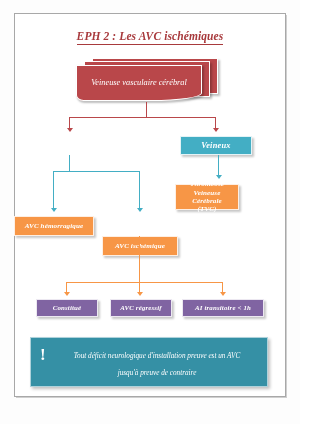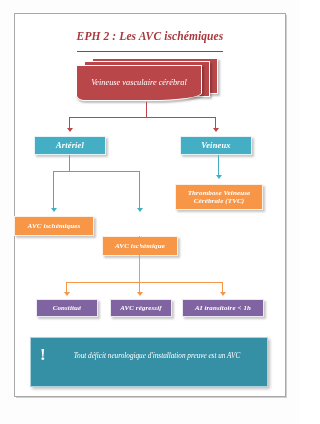--- a/index.html
+++ b/index.html
@@ -52,21 +52,21 @@
     width: 300px;
     text-align: center;
     font-style: italic;
     font-weight: bold;
     font-size: 11.5px;
     color: #a83a3d;
     letter-spacing: 0.1px;
   }
   #doc-title span {
     border-bottom: 1.2px solid #a83a3d;
-    padding-bottom: 9px;
+    padding-bottom: 2px;
   }
 
   
   .node {
     position: absolute;
     box-sizing: border-box;
     display: flex;
     align-items: center;
     justify-content: center;
     text-align: center;
@@ -113,21 +113,21 @@
   #node-veineux  { left: 180px; top: 136px; width: 72px; height: 19px; }
 
   
   .node.orange {
     background: #f79646;
     font-size: 7.1px;
     font-weight: bold;
     font-style: italic;
     letter-spacing: 0.1px;
   }
-  #node-tvc        { left: 175px; top: 184px; width: 88px; height: 26px; padding: 0 11px; }
+  #node-tvc        { left: 175px; top: 184px; width: 64px; height: 26px; padding: 0 11px; }
   #node-hemorr     { left: 14px;  top: 216px; width: 80px; height: 20px; }
   #node-ischem     { left: 102px; top: 216px; width: 76px; height: 20px; margin-top: 20px; }
 
   
   .node.purple {
     background: #8064a2;
     font-size: 6.9px;
     font-weight: bold;
     font-style: italic;
     letter-spacing: 0.15px;
@@ -219,53 +219,53 @@
 
   <div class="conn">
     <div class="vline w1 red-s abs" style="left:146px; top:102px; height:16px;"></div>
     <div class="hline h1 red-s abs" style="left:69px; top:117px; width:147px;"></div>
     <div class="vline w1 red-s abs" style="left:69px; top:117px; height:12px;"></div>
     <div class="vline w1 red-s abs" style="left:215px; top:117px; height:12px;"></div>
     <div class="arrow arrow-red abs" style="left:66.5px; top:128px;"></div>
     <div class="arrow arrow-red abs" style="left:212.5px; top:128px;"></div>
   </div>
 
-  <div id="node-arteriel" class="node teal">Artériel</div>
   <div id="node-veineux" class="node teal">Veineux</div>
 
   <div class="conn">
     <div class="vline w1 teal-s abs" style="left:69px; top:155px; height:17px;"></div>
     <div class="hline h1 teal-s abs" style="left:53px; top:171px; width:87px;"></div>
     <div class="vline w1 teal-s abs" style="left:53px; top:171px; height:38px;"></div>
     <div class="vline w1 teal-s abs" style="left:139px; top:171px; height:38px;"></div>
     <div class="arrow arrow-teal abs" style="left:50.5px; top:208px;"></div>
     <div class="arrow arrow-teal abs" style="left:136.5px; top:208px;"></div>
   </div>
 
   <div class="conn">
     <div class="vline w1 teal-s abs" style="left:218px; top:155px; height:21px;"></div>
     <div class="arrow arrow-teal abs" style="left:215.5px; top:175px;"></div>
   </div>
 
   <div id="node-tvc" class="node orange">Thrombose Veineuse Cérébrale (TVC)</div>
-  <div id="node-hemorr" class="node orange">AVC ischémiques</div>
+  <div id="node-hemorr" class="node orange">AVC hémorragique</div>
   <div id="node-ischem" class="node orange">AVC ischémique</div>
 
   <div class="conn">
     <div class="vline w1 or-s abs" style="left:139px; top:236px; height:47px;"></div>
     <div class="hline h1 or-s abs" style="left:66px; top:282px; width:157px;"></div>
     <div class="vline w1 or-s abs" style="left:66px; top:282px; height:11px;"></div>
     <div class="vline w1 or-s abs" style="left:139px; top:282px; height:11px;"></div>
     <div class="vline w1 or-s abs" style="left:222px; top:282px; height:11px;"></div>
     <div class="arrow arrow-or abs" style="left:63.5px; top:292px;"></div>
     <div class="arrow arrow-or abs" style="left:136.5px; top:292px;"></div>
     <div class="arrow arrow-or abs" style="left:219.5px; top:292px;"></div>
   </div>
 
   <div id="node-constitue" class="node purple">Constitué</div>
   <div id="node-regressif" class="node purple">AVC régressif</div>
   <div id="node-transit" class="node purple">AI transitoire &lt; 1h</div>
 
   <div id="callout">
     <div id="callout-bang">!</div>
     <div id="callout-line1">Tout déficit neurologique d'installation preuve est un AVC</div>
+    <div id="callout-line2">jusqu'à preuve de contraire</div>
   </div>
 </div>
 
 </body></html>

